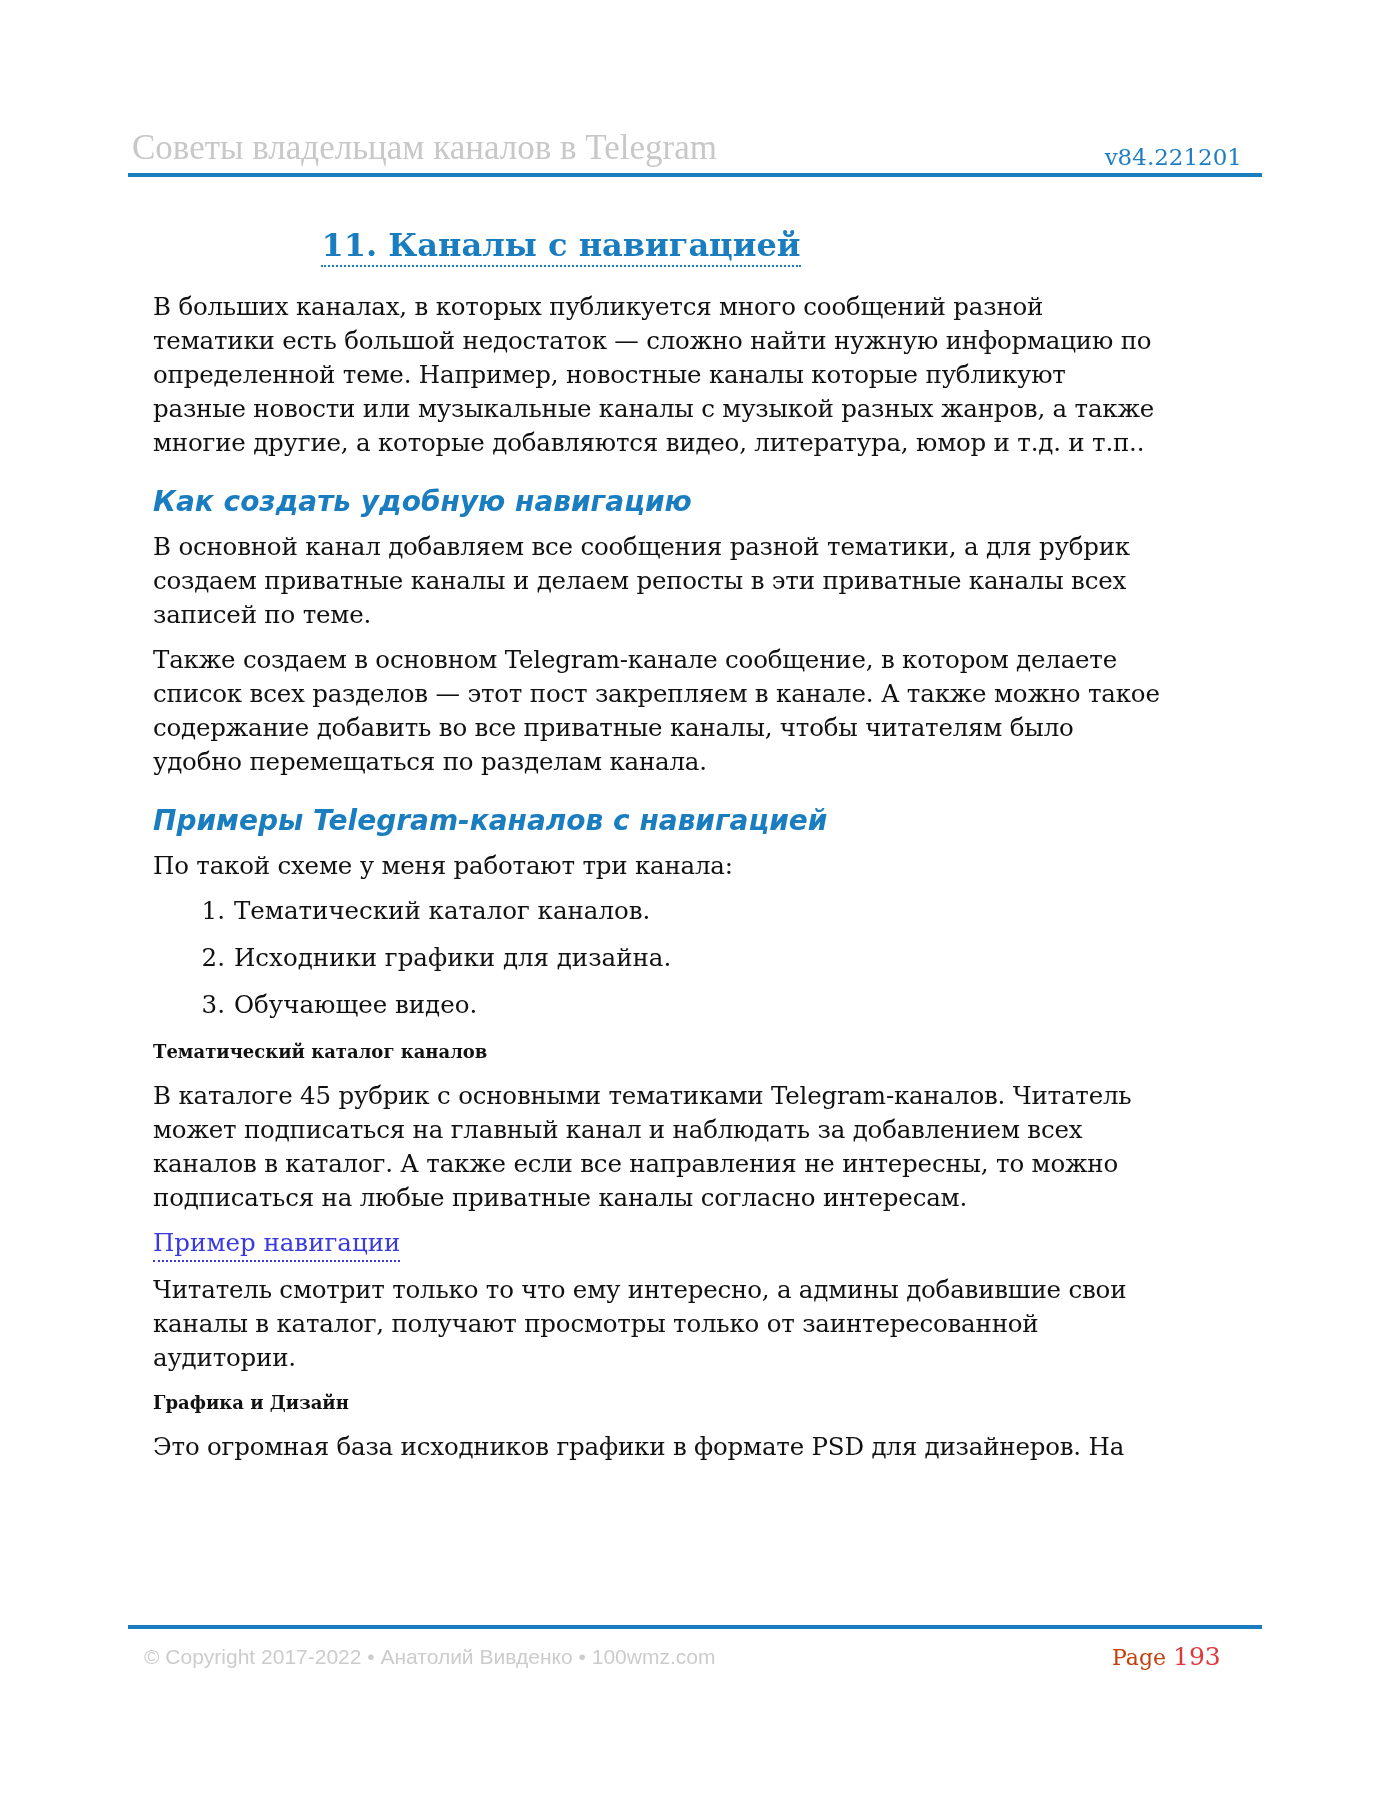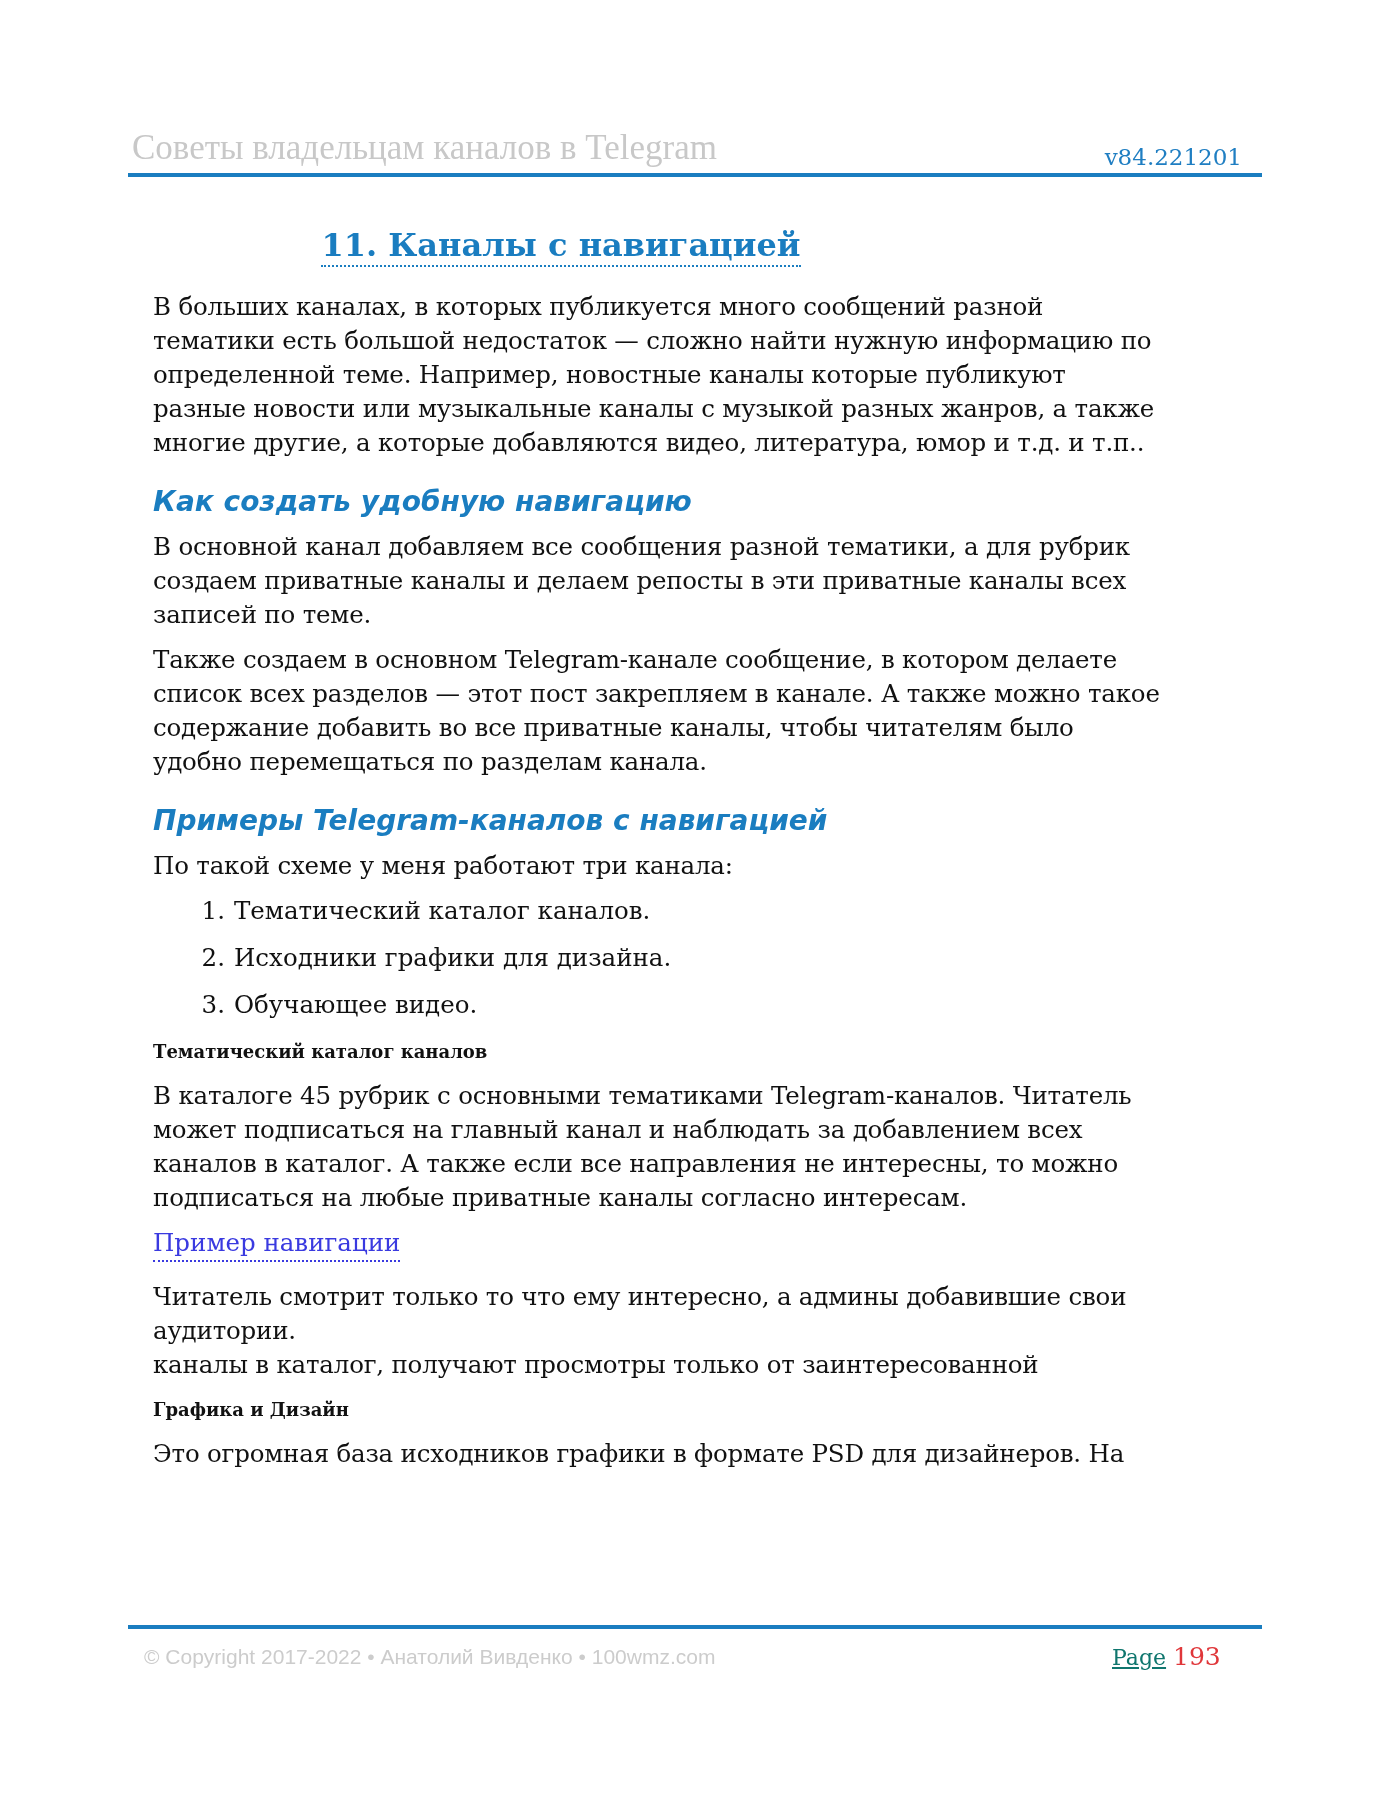--- a/index.html
+++ b/index.html
@@ -21,26 +21,26 @@
        letter-spacing: -0.2px; }
   .p .ln { display: block; white-space: nowrap; }
   .h2 { font-family: "DejaVu Sans", sans-serif; font-style: italic; font-weight: bold; font-size: 28px;
         color: #1a7dc0; margin: 24px 0 10px 0; line-height: 36px; }
   .h3 { font-family: "DejaVu Serif", serif; font-weight: bold; font-size: 18px; line-height: 34px; margin: 4px 0 10px 0; }
   .ol { margin: 0 0 4px 0; padding: 0; list-style: none; }
   .ol li { font-family: "DejaVu Serif", serif; font-size: 24.5px; line-height: 34px; margin: 0 0 13px 0;
            display: flex; }
   .ol .num { display: inline-block; width: 81px; text-align: right; padding-right: 9px; box-sizing: border-box; }
   .link { font-family: "DejaVu Serif", serif; font-size: 24.5px; line-height: 34px; color: #3a3ae0;
-          text-decoration: none; border-bottom: 2px dotted #3a3ae0; display: inline-block; margin: 0 0 18px 0; }
+          text-decoration: none; border-bottom: 2px dotted #3a3ae0; display: inline-block; margin: 0 0 11px 0; }
   .footer-copy { position: absolute; left: 144px; top: 1645px; font-family: "Liberation Sans", sans-serif;
                  font-size: 21px; color: #cccccc; white-space: nowrap; }
   .footer-page { position: absolute; left: 1112px; top: 1642px; font-family: "DejaVu Serif", serif;
                  font-size: 22px; white-space: nowrap; }
-  .footer-page .lbl { color: #0f766e; text-decoration: underline; }
+  .footer-page .lbl { color: #c2410c; }
   .footer-page .num { color: #e0373a; font-size: 25px; }
 </style>
 </head>
 <body>
 
 <div class="header">
   <span class="header-title">Советы владельцам каналов в Telegram</span>
   <span class="header-version">v84.221201</span>
 </div>
 <div class="rule top"></div>
@@ -93,22 +93,22 @@
   <div class="h3">Тематический каталог каналов</div>
   <p class="p">
     <span class="ln">В каталоге 45 рубрик с основными тематиками Telegram-каналов. Читатель</span>
     <span class="ln">может подписаться на главный канал и наблюдать за добавлением всех</span>
     <span class="ln">каналов в каталог. А также если все направления не интересны, то можно</span>
     <span class="ln">подписаться на любые приватные каналы согласно интересам.</span>
   </p>
   <a class="link">Пример навигации</a>
   <p class="p">
     <span class="ln">Читатель смотрит только то что ему интересно, а админы добавившие свои</span>
+    <span class="ln">каналы в каталог, получают просмотры только от заинтересованной</span>
     <span class="ln">аудитории.</span>
-    <span class="ln">каналы в каталог, получают просмотры только от заинтересованной</span>
   </p>
 
   <div class="h3">Графика и Дизайн</div>
   <p class="p">
     <span class="ln">Это огромная база исходников графики в формате PSD для дизайнеров. На</span>
   </p>
 </div>
 
 <div class="rule bottom"></div>
 <div class="footer-copy">© Copyright 2017-2022 • Анатолий Вивденко • 100wmz.com</div>

